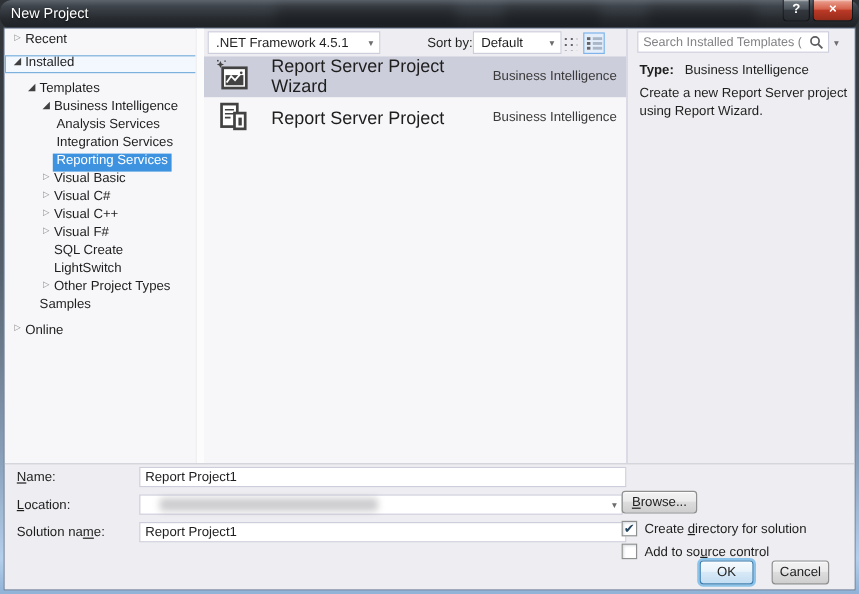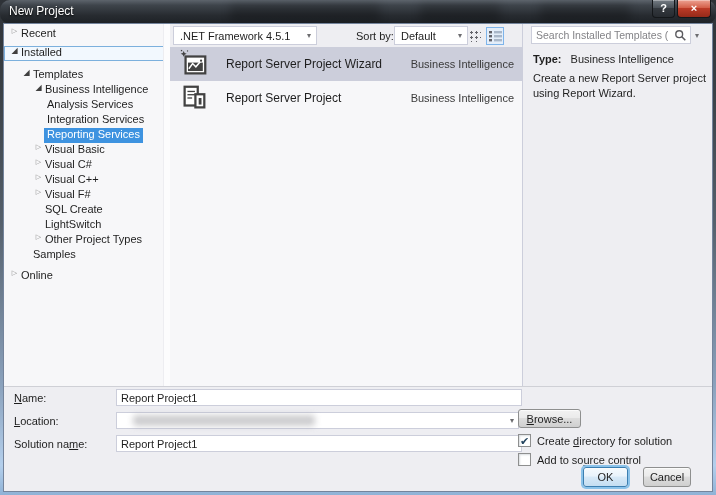--- a/index.html
+++ b/index.html
@@ -46,21 +46,21 @@
     display:flex; align-items:center; justify-content:center; cursor:pointer; }
   .view-btn.active { border-color:#7eb4ea; background:#e4eefa; }
   .grid-dots { width:12px; height:12px;
     background-image:radial-gradient(#63636a 1.1px, transparent 1.3px); background-size:5px 5px; }
 
   
   .list-pane { position:absolute; left:166px; top:23px; width:352px; height:339px; background:#f7f7f9; }
   .lrow { height:34px; display:flex; align-items:center; padding:0 8px 0 9px; cursor:pointer; }
   .lrow.selected { background:#cccedb; }
   .licon { width:30px; height:30px; flex:0 0 30px; margin-right:17px; }
-  .lname { flex:1; font-size:12px; color:#1e1e1e; }
+  .lname { flex:1; font-size:15px; color:#1e1e1e; }
   .lcat { font-size:11px; color:#3a3a3a; }
 
   
   .right-pane { position:absolute; left:518px; top:0; width:190px; height:362px; background:#eeeef2; border-left:1px solid #cccedb; }
   .searchbox { position:absolute; left:8px; top:2px; width:160px; height:18px; background:#fff; border:1px solid #cccedb; }
   .searchbox input { position:absolute; left:4px; top:1px; width:132px; height:14px; border:none; outline:none;
     font-family:inherit; font-size:10.5px; color:#1e1e1e; background:transparent; }
   .searchbox input::placeholder { color:#838387; opacity:1; }
   .mag { position:absolute; right:3px; top:2px; }
   .search-arrow { position:absolute; left:172px; top:7px; font-size:8px; color:#6d6d70; cursor:pointer; }

